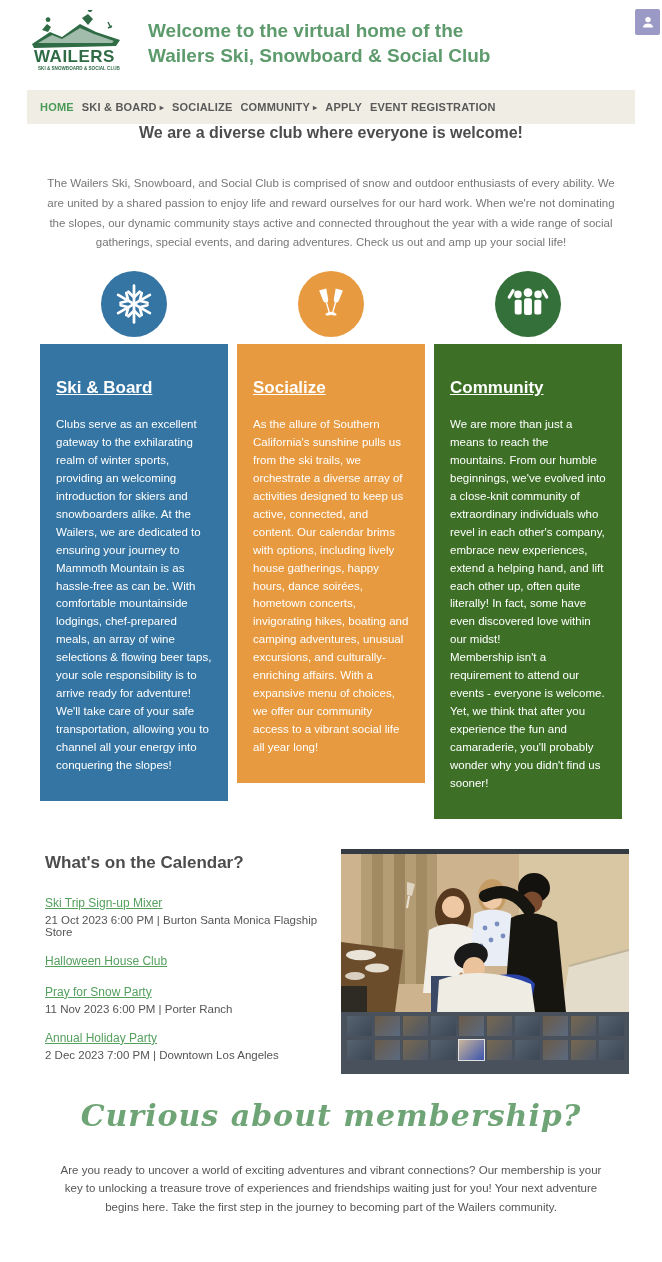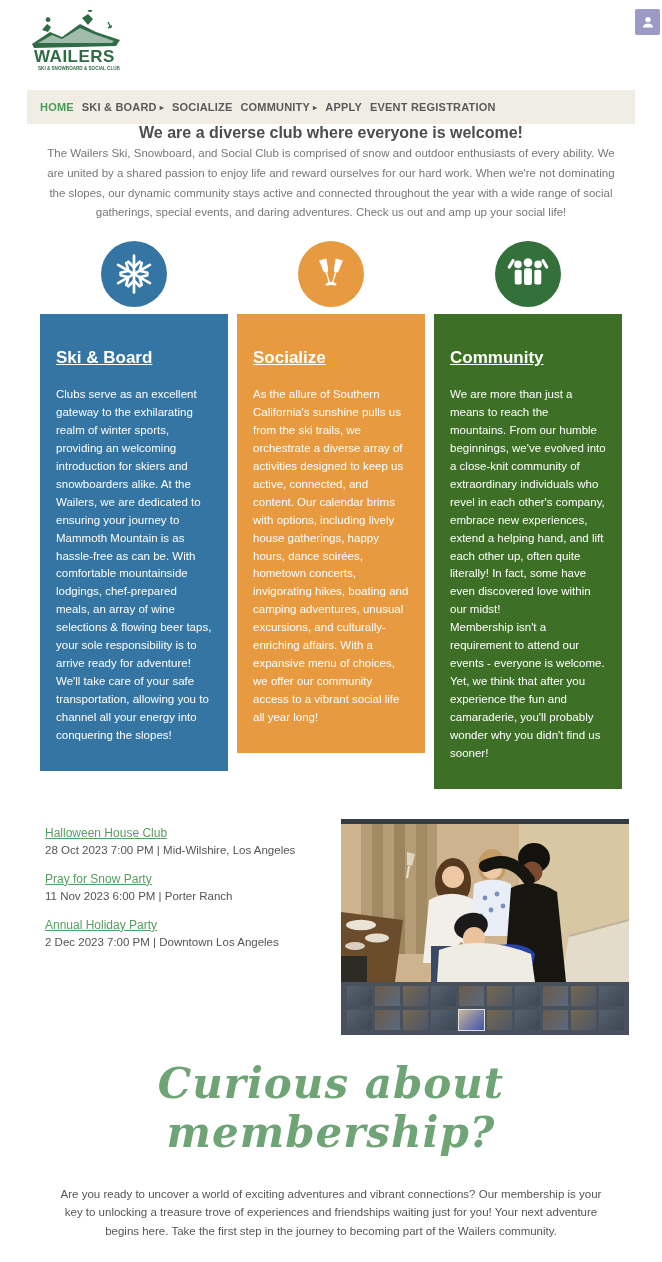--- a/index.html
+++ b/index.html
@@ -16,21 +16,21 @@
   
   .nav { margin: 6px 27px 0; background: #f0eee4; height: 34px; display: flex; align-items: center; gap: 8px; padding: 0 13px; }
   .nav-item { font-size: 11px; font-weight: bold; color: #595959; letter-spacing: .2px; cursor: pointer; white-space: nowrap; }
   .nav-item.active { color: #4a9a57; }
   .sub-arrow { font-size: 8px; vertical-align: 1px; margin-left: 3px; }
 
   .content { margin: 0 33px; }
 
   
   .intro-heading { text-align: center; font-size: 16px; font-weight: bold; color: #4d4d4d; }
-  .intro-body { margin: 2px auto 0; width: 97%; text-align: center; font-size: 11.5px; line-height: 1.72; color: #777; }
+  .intro-body { margin: 32px auto 0; width: 97%; text-align: center; font-size: 11.5px; line-height: 1.72; color: #777; }
 
   
   .cols { display: flex; gap: 9px; align-items: flex-start; margin-top: 18px; padding: 0 7px; }
   .col { flex: 1; }
   .circle { width: 66px; height: 66px; border-radius: 50%; margin: 0 auto 7px; display: flex; align-items: center; justify-content: center; }
   .circle.blue { background: #3575a3; }
   .circle.orange { background: #e89a40; }
   .circle.green { background: #34703a; }
   .card { color: #fff; padding: 22px 16px 26px; min-height: 290px; }
   .card.blue { background: #3575a3; }
@@ -52,41 +52,45 @@
   .photo { width: 288px; height: 158px; display: block; cursor: pointer; }
   .thumb-row { display: flex; gap: 3px; justify-content: center; margin-top: 4px; }
   .thumb { width: 25px; height: 20px; flex: 0 0 auto; cursor: pointer; }
   .thumb:nth-child(3n)   { background: linear-gradient(135deg,#77684f,#4c5668); }
   .thumb:nth-child(3n+1) { background: linear-gradient(135deg,#566370,#3c4654); }
   .thumb:nth-child(3n+2) { background: linear-gradient(135deg,#6b5b49,#5a6a80); }
   .thumb.selected { outline: 1px solid #e0e0e0; background: linear-gradient(135deg,#c9b59a,#3c55b0); }
 
   
   .membership { text-align: center; margin-top: 24px; }
-  .script-heading { font-family: "DejaVu Serif", serif; font-style: italic; font-weight: bold; font-size: 42px; color: #6fa576; letter-spacing: 1px; }
+  .script-heading { font-family: "DejaVu Serif", serif; font-style: italic; font-weight: bold; font-size: 30px; color: #6fa576; letter-spacing: 1px; }
   .membership-body { width: 560px; margin: 28px auto 0; font-size: 11.5px; line-height: 1.6; color: #555; }
 </style>
 </head>
 <body>
 
 <div class="page">
 
   <div class="header">
     <div class="logo">
       <svg viewBox="0 0 96 66" width="96" height="66">
 
         <path d="M4 34 L22 22 L34 27 L52 14 L68 22 L92 30 L88 36 L6 38 Z" fill="#2f6b45"></path>
         <path d="M10 33 L24 25 L34 29 L52 18 L66 24 L86 31 L84 33 Z" fill="#ffffff" opacity="0.55"></path>
 
         <path d="M14 20 l5 -6 l4 3 l-3 5 z M20 12 a2.4 2.4 0 1 1 .1 0 Z" fill="#2f6b45"></path>
         <path d="M54 8 l6 -4 l5 5 l-5 6 z M62 2 a2.4 2.4 0 1 1 .1 0 Z" fill="#2f6b45"></path>
         <path d="M80 12 l3 6 M80 18 l4 -2" stroke="#2f6b45" stroke-width="1.4" fill="none"></path>
         <text x="6" y="52" font-family="Liberation Sans, sans-serif" font-size="17" font-weight="bold" fill="#2f6b45" letter-spacing="0.5">WAILERS</text>
         <text x="10" y="60" font-family="Liberation Sans, sans-serif" font-size="4.6" font-weight="bold" fill="#2f6b45">SKI &amp; SNOWBOARD &amp; SOCIAL CLUB</text>
       </svg>
+    </div>
+    <div class="site-title">
+      <div>Welcome to the virtual home of the</div>
+      <div>Wailers Ski, Snowboard &amp; Social Club</div>
     </div>
     <div class="account-btn">
       <svg viewBox="0 0 20 20" width="16" height="16">
         <circle cx="10" cy="7" r="3.4" fill="#fff"></circle>
         <path d="M3.5 17 q1 -5.2 6.5 -5.2 q5.5 0 6.5 5.2 Z" fill="#fff"></path>
       </svg>
     </div>
   </div>
 
   <div class="nav">
@@ -173,24 +177,28 @@
           <h3>Community</h3>
           <p>We are more than just a means to reach the mountains. From our humble beginnings, we've evolved into a close-knit community of extraordinary individuals who revel in each other's company, embrace new experiences, extend a helping hand, and lift each other up, often quite literally! In fact, some have even discovered love within our midst!
 Membership isn't a requirement to attend our events - everyone is welcome. Yet, we think that after you experience the fun and camaraderie, you'll probably wonder why you didn't find us sooner!</p>
         </div>
       </div>
 
     </div>
 
     <div class="calendar">
       <div class="cal-left">
-
+        <h3 class="cal-heading">What's on the Calendar?</h3>
+
+        <div class="event">
+          <span class="event-title">Ski Trip Sign-up Mixer</span>
+          <div class="event-details">21 Oct 2023 6:00 PM | Burton Santa Monica Flagship Store</div>
+        </div>
         <div class="event">
           <span class="event-title">Halloween House Club</span>
-          <div class="event-details">28 Oct 2023 7:00 PM | Mid-Wilshire, Los Angeles</div>
         </div>
         <div class="event">
           <span class="event-title">Pray for Snow Party</span>
           <div class="event-details">11 Nov 2023 6:00 PM | Porter Ranch</div>
         </div>
         <div class="event">
           <span class="event-title">Annual Holiday Party</span>
           <div class="event-details">2 Dec 2023 7:00 PM | Downtown Los Angeles</div>
         </div>
       </div>

